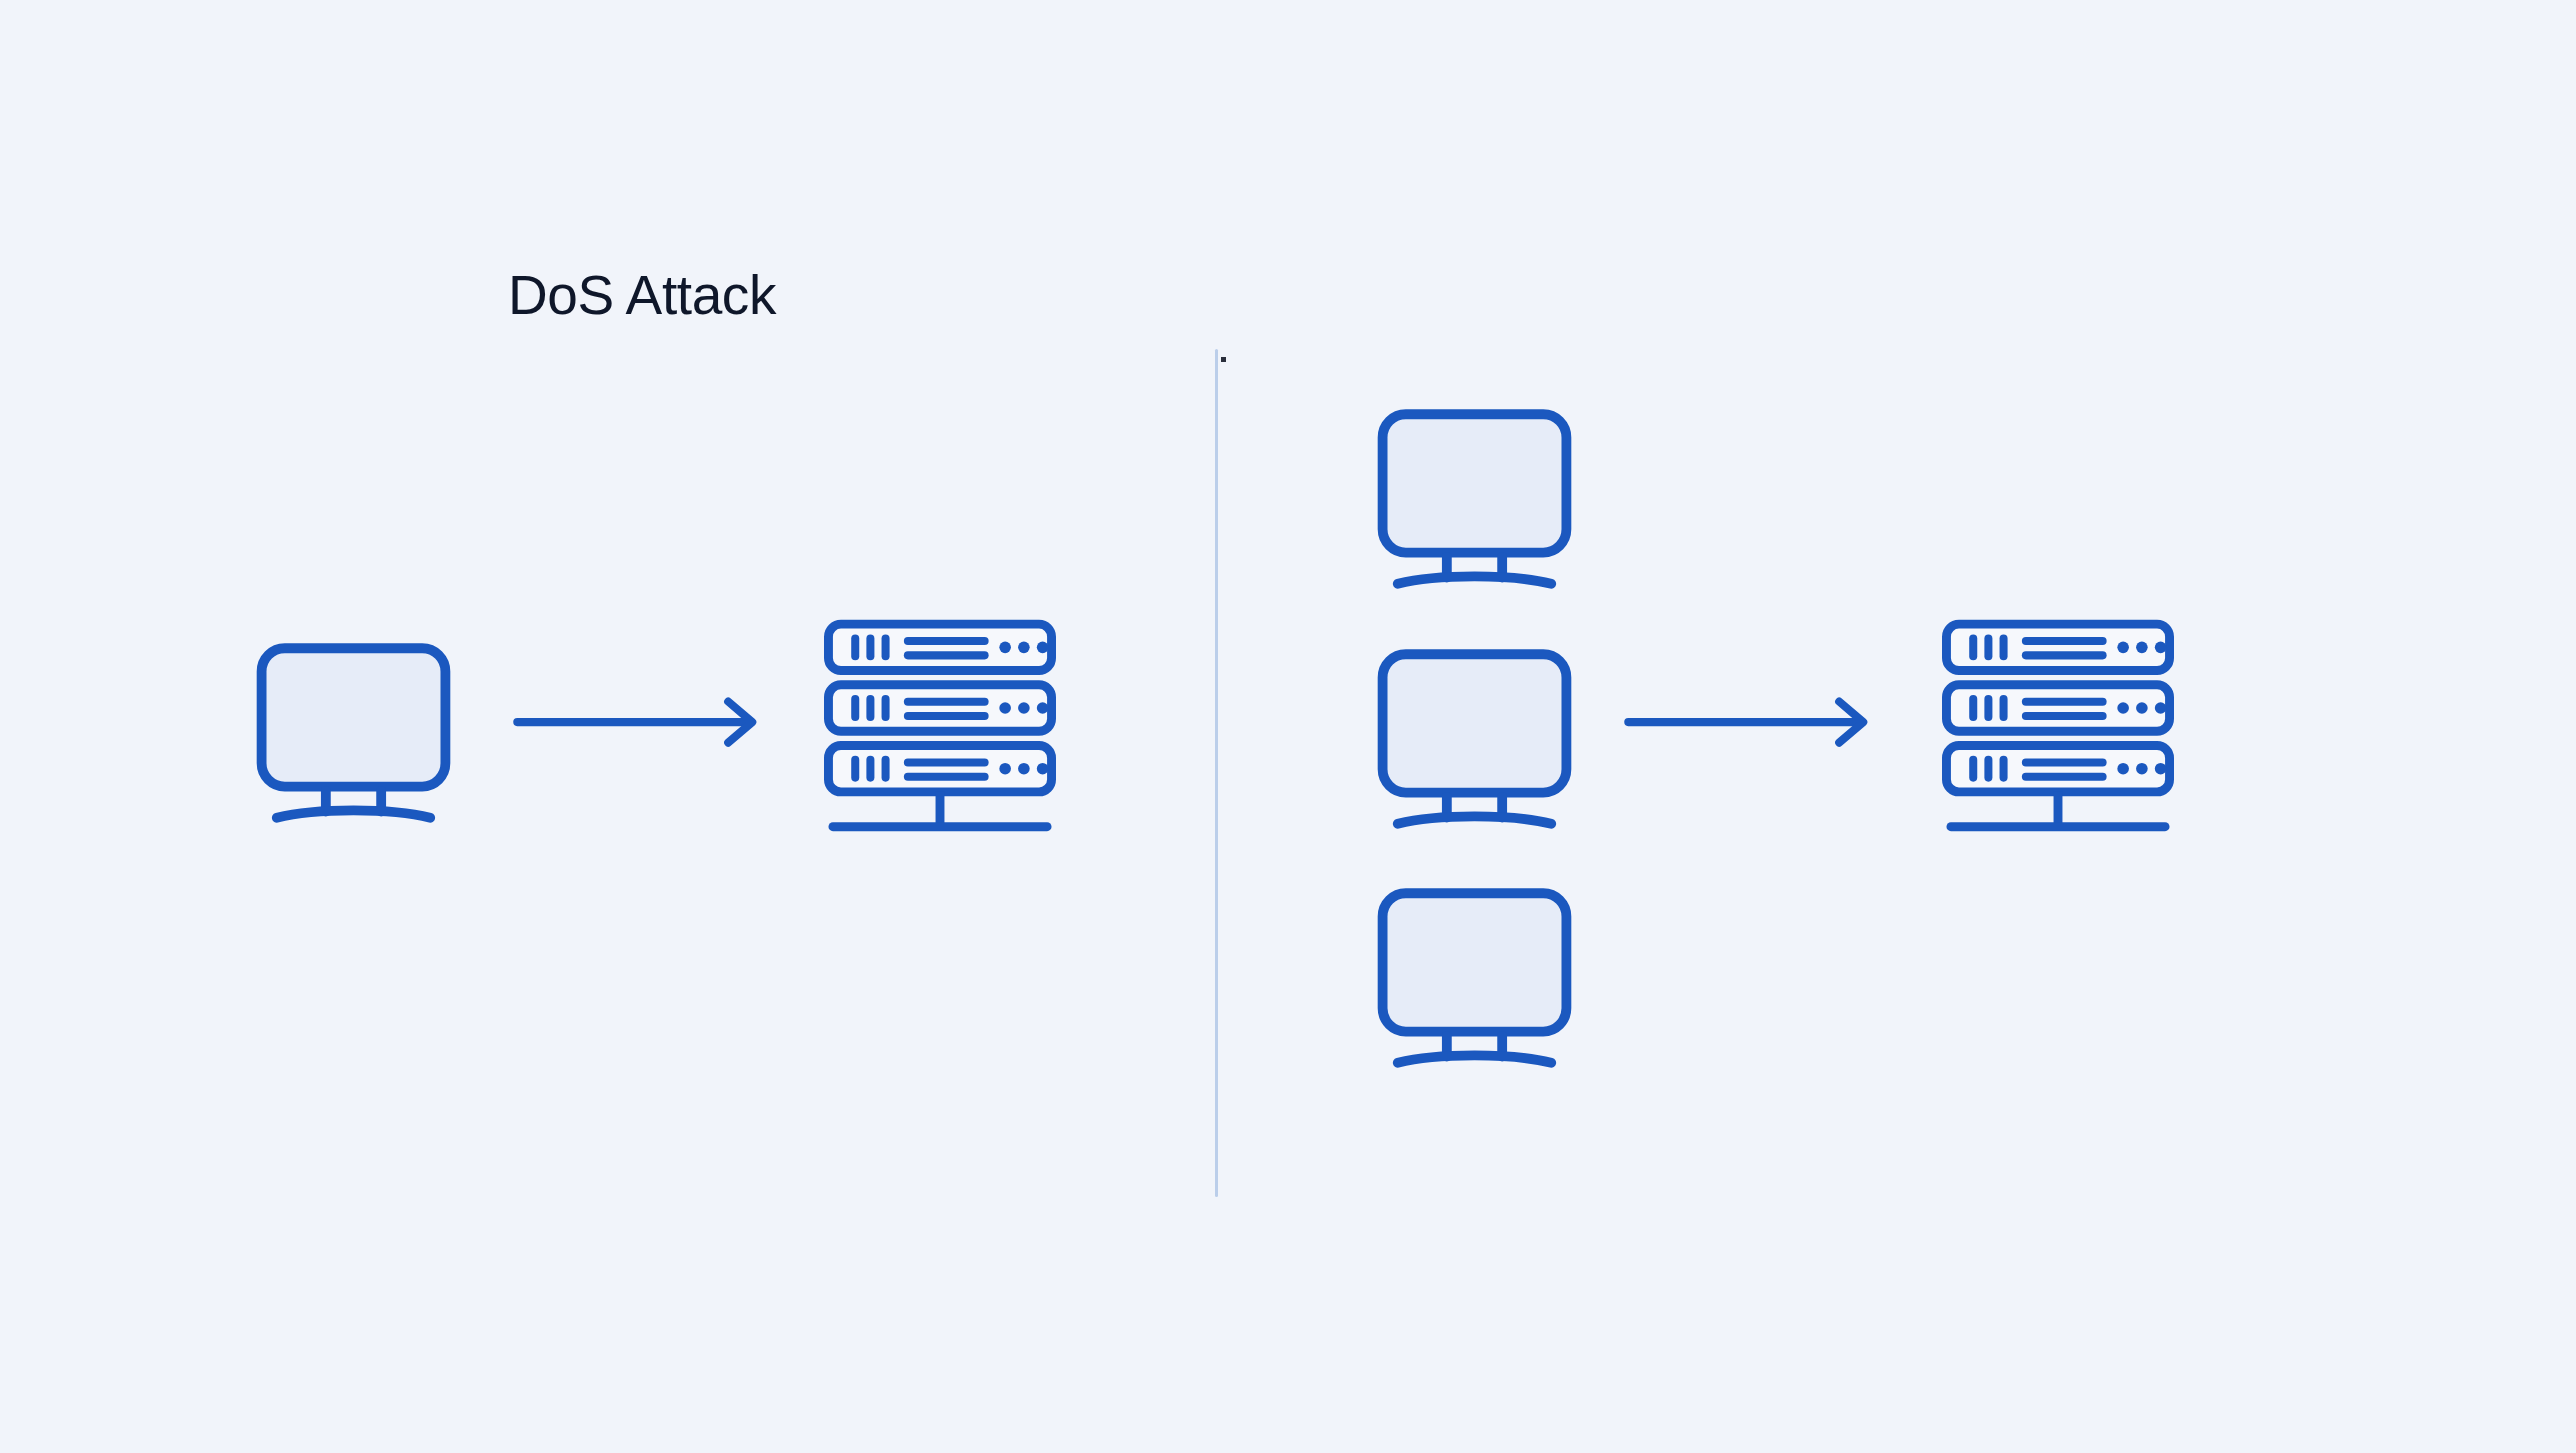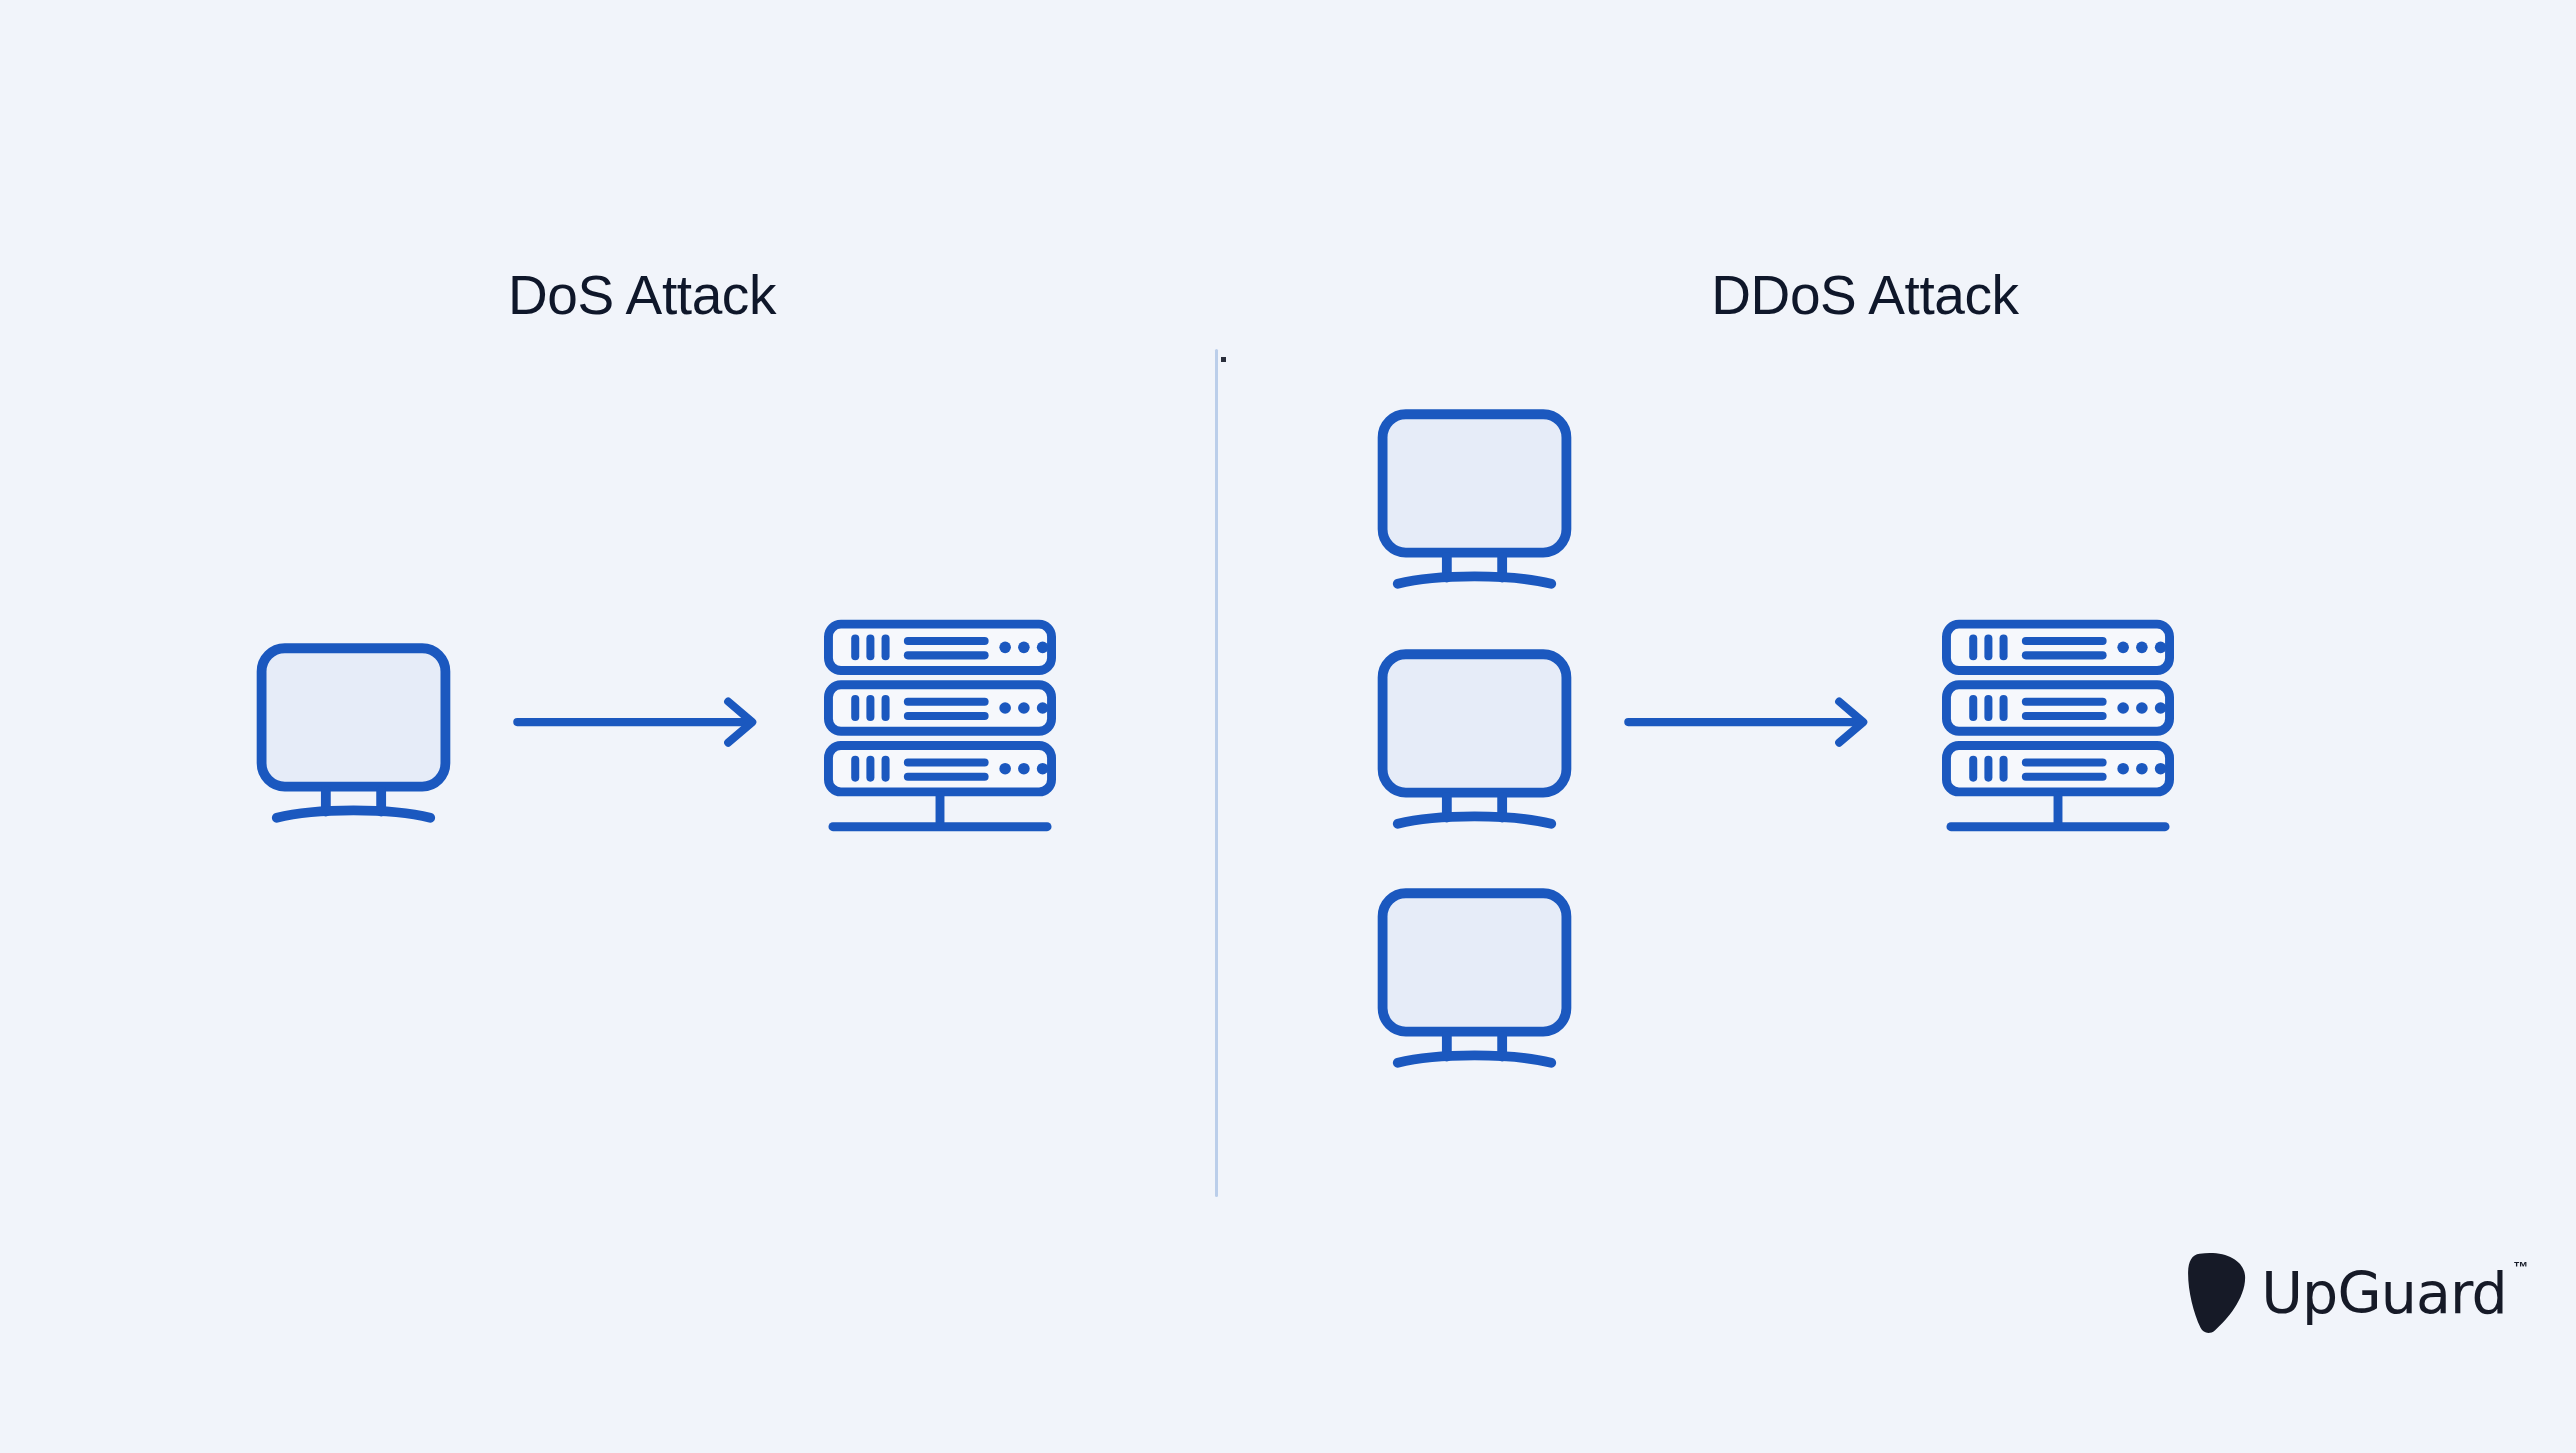--- a/index.html
+++ b/index.html
@@ -105,21 +105,20 @@
     letter-spacing: 0;
   }
 </style>
 </head>
 <body>
 
 <div id="canvas">
 
   <div class="panel-title" id="title-dos">DoS Attack</div>
 
-  <div class="panel-title" id="title-ddos">DDoS Attack</div>
 
   <div id="divider"></div>
   <div id="divider-speck"></div>
 
   <div class="icon" id="monitor-dos">
     <svg width="207" height="190" viewBox="0 0 232 212" fill="none" xmlns="http://www.w3.org/2000/svg">
       <rect x="13" y="11" width="206" height="155" rx="26" ry="26" fill="#E6ECF8" stroke="#1B58BF" stroke-width="11"></rect>
       <line x1="85" y1="171" x2="85" y2="194" stroke="#1B58BF" stroke-width="11" stroke-linecap="round"></line>
       <line x1="147" y1="171" x2="147" y2="194" stroke="#1B58BF" stroke-width="11" stroke-linecap="round"></line>
       <path d="M30 201 C 74 190, 158 190, 202 201" stroke="#1B58BF" stroke-width="11" stroke-linecap="round" fill="none"></path>
@@ -244,24 +243,15 @@
         <line x1="104" y1="179" x2="190" y2="179" stroke="#1B58BF" stroke-width="9" stroke-linecap="round"></line>
         <circle cx="213" cy="170" r="6.5" fill="#1B58BF"></circle>
         <circle cx="234" cy="170" r="6.5" fill="#1B58BF"></circle>
         <circle cx="255" cy="170" r="6.5" fill="#1B58BF"></circle>
       </g>
       <line x1="140" y1="196" x2="140" y2="232" stroke="#1B58BF" stroke-width="10"></line>
       <line x1="20" y1="235" x2="260" y2="235" stroke="#1B58BF" stroke-width="10" stroke-linecap="round"></line>
     </svg>
   </div>
 
-  <div id="logo">
-    <svg id="logo-mark" width="59" height="82" viewBox="0 0 66 92" fill="none" xmlns="http://www.w3.org/2000/svg">
-      <path d="M13 2 C 43 -2, 64 10, 64 29 C 64 52, 44 76, 30 88 C 24 93, 17 91, 14 85 C 6 68, 0 44, 0 24 C 0 11, 4 3, 13 2 Z" fill="#161A27"></path>
-    </svg>
-    <div id="logo-wordmark">
-      <span>UpGuard</span>
-      <span id="logo-tm">™</span>
-    </div>
-  </div>
 
 </div>
 
 
 </body></html>

